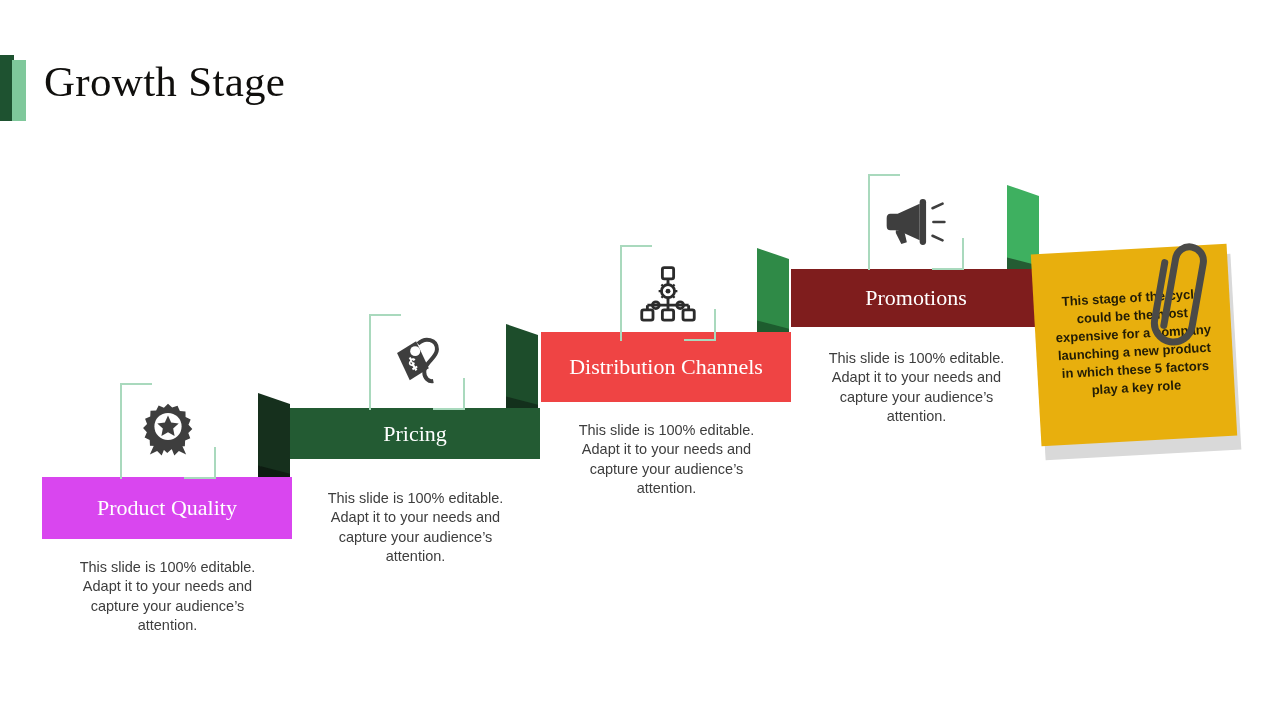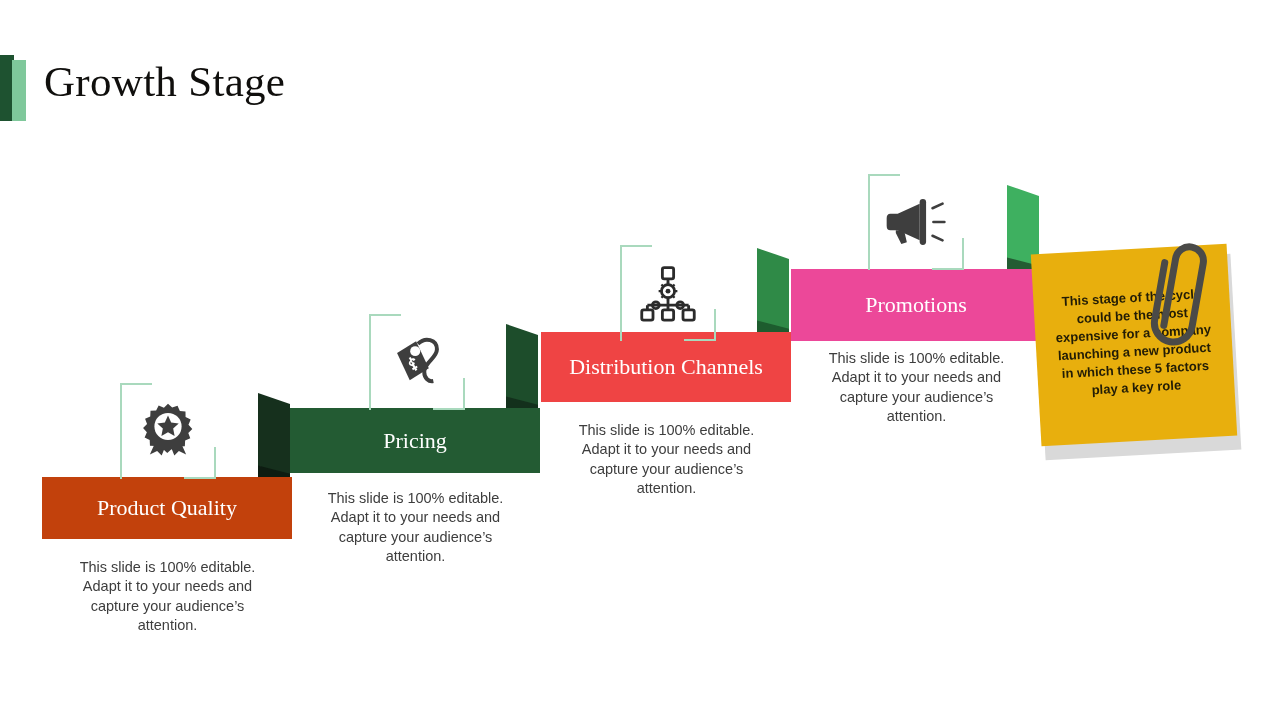--- a/index.html
+++ b/index.html
@@ -197,21 +197,21 @@
 </head>
 <body>
 
 <div class="slide">
 
   <div class="title-accent-dark"></div>
   <div class="title-accent-light"></div>
   <div class="page-title">Growth Stage</div>
 
   <div class="step" style="left:42px; top:450px;">
-    <div class="band" style="width:250px; height:62px; background:#c2410c;">
+    <div class="band" style="width:250px; height:62px; background:#d946ef;">
       <span class="band-title">Product Quality</span>
     </div>
     <div class="flap" style="left:216px; top:-84px; width:32px; height:84px;">
       <div class="flap-main" style="background:#16301d;"></div>
       <div class="flap-shadow" style="top:60px; height:24px; background:#0d1c11;"></div>
     </div>
   </div>
   <div class="icon-frame" style="left:120px; top:356px;">
     <div class="edge-l"></div>
     <div class="corner tl"></div>
@@ -220,21 +220,21 @@
       <path fill="#3e3e3e" d="M20 40 L12 58 L20 54 L25 59 L31 44 Z"></path>
       <path fill="#3e3e3e" d="M44 40 L52 58 L44 54 L39 59 L33 44 Z"></path>
       <path fill="#3e3e3e" d="M32 2 l4.6 4.1 5.9-2 2.6 5.7 6.2 0.6 0.1 6.2 5.6 2.8-2.4 5.8 4.2 4.6-4.4 4.4 2.2 5.8-5.7 2.6-0.3 6.2-6.2 0.3-2.8 5.6-5.8-2.5-4.6 4.2-4.5-4.4-5.8 2.2-2.6-5.7-6.2-0.3-0.3-6.2-5.6-2.8 2.5-5.8-4.2-4.6 4.4-4.5-2.2-5.8 5.7-2.6 0.3-6.2 6.2-0.3 2.8-5.6 5.8 2.5z"></path>
       <circle cx="32" cy="27" r="15" fill="#ffffff"></circle>
       <path fill="#3e3e3e" d="M32 15 l3.5 7.6 8.3 1-6.1 5.7 1.6 8.2-7.3-4-7.3 4 1.6-8.2-6.1-5.7 8.3-1z"></path>
     </svg>
   </div>
   <div class="desc" style="left:60px; top:531px; width:215px;">This slide is 100% editable. Adapt it to your needs and capture your audience’s attention.</div>
 
   <div class="step" style="left:290px; top:381px;">
-    <div class="band" style="width:250px; height:65px; background:#235b33;">
+    <div class="band" style="width:250px; height:51px; background:#235b33;">
       <span class="band-title">Pricing</span>
     </div>
     <div class="flap" style="left:216px; top:-84px; width:32px; height:84px;">
       <div class="flap-main" style="background:#1d4d2b;"></div>
       <div class="flap-shadow" style="top:60px; height:24px; background:#13301c;"></div>
     </div>
   </div>
   <div class="icon-frame" style="left:369px; top:287px;">
     <div class="edge-l"></div>
     <div class="corner tl"></div>
@@ -277,21 +277,21 @@
       </g>
       <circle cx="36" cy="30" r="2.6" fill="#2b2b2b"></circle>
       <g stroke="#2b2b2b" stroke-width="2.4">
         <path d="M36 20 v4 M36 36 v4 M26 30 h4 M42 30 h4 M29 23 l3 3 M43 23 l-3 3 M29 37 l3-3 M43 37 l-3-3"></path>
       </g>
     </svg>
   </div>
   <div class="desc" style="left:559px; top:394px; width:215px;">This slide is 100% editable. Adapt it to your needs and capture your audience’s attention.</div>
 
   <div class="step" style="left:791px; top:242px;">
-    <div class="band" style="width:250px; height:72px; background:#ec4899;text-align:center;">
+    <div class="band" style="width:250px; height:58px; background:#7f1d1d;text-align:center;">
       <span class="band-title">Promotions</span>
     </div>
     <div class="flap" style="left:216px; top:-84px; width:32px; height:84px;">
       <div class="flap-main" style="background:#3eb060;"></div>
       <div class="flap-shadow" style="top:60px; height:24px; background:#245c33;"></div>
     </div>
   </div>
   <div class="icon-frame" style="left:868px; top:147px;">
     <div class="edge-l"></div>
     <div class="corner tl"></div>

